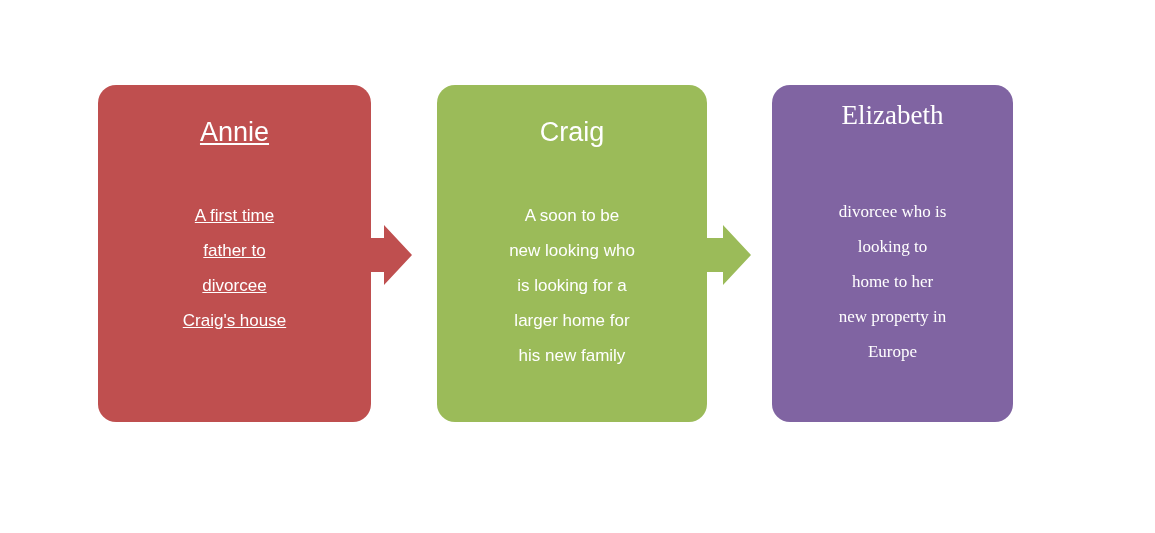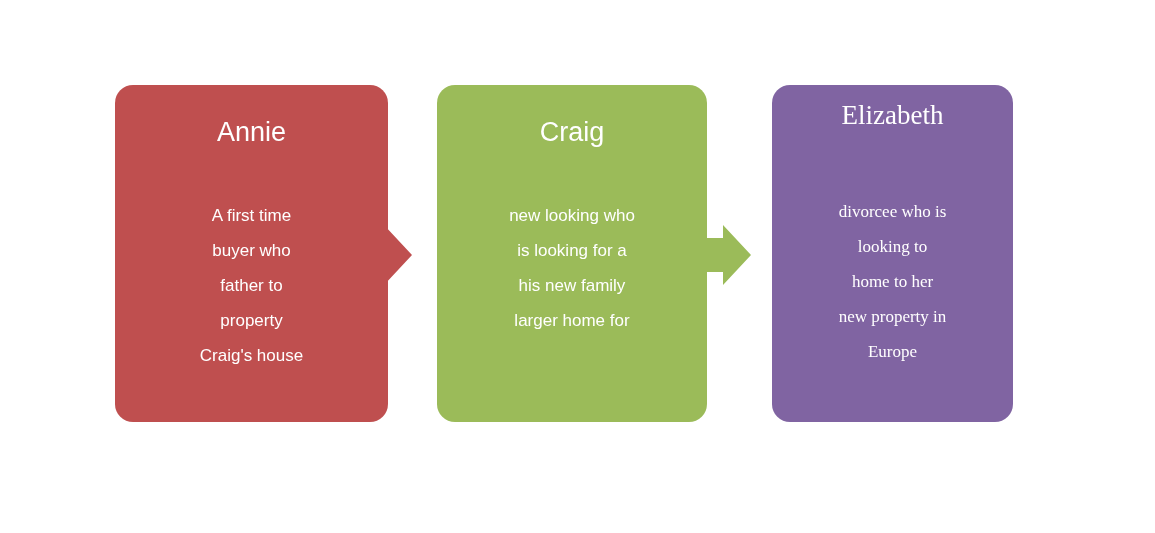--- a/index.html
+++ b/index.html
@@ -26,21 +26,21 @@
     height: 337px;
     border-radius: 18px;
     display: flex;
     flex-direction: column;
     align-items: center;
     color: #ffffff;
     padding: 0 8px;
     overflow: hidden;
   }
 
-  .card-annie     { left: 115px;  width: 273px; background: #BF4F4F; }
+  .card-annie     { left: 98px;  width: 273px; background: #BF4F4F; text-decoration: underline; }
   .card-craig     { left: 437px; width: 270px; background: #9BBB59; }
   .card-elizabeth { left: 772px; width: 241px; background: #8064A2; font-family: Liberation Serif, serif; }
 
   .card-title {
     font-size: 27px;
     line-height: 34px;
     font-weight: 400;
     text-align: center;
     white-space: nowrap;
     color: #ffffff;
@@ -78,40 +78,40 @@
 </style>
 </head>
 <body>
 
 <div id="diagram-canvas" style="background: rgb(255, 255, 255);">
 
   <div class="persona-card card-annie" style="background: rgb(191, 79, 79); color: rgb(255, 255, 255);">
     <div class="card-title">Annie</div>
     <div class="card-body">
       <div>A first time</div>
-      <div>buyer who</div>
       <div>father to</div>
-      <div>property</div>
+      <div>divorcee</div>
       <div>Craig's house</div>
     </div>
   </div>
 
   <div class="flow-arrow arrow-one">
     <svg viewBox="0 0 54 60" preserveAspectRatio="none">
       <polygon points="0,13 26,13 26,0 54,30 26,60 26,47 0,47" fill="#BF4F4F"></polygon>
     </svg>
   </div>
 
   <div class="persona-card card-craig" style="background: rgb(155, 187, 89); color: rgb(255, 255, 255);">
     <div class="card-title">Craig</div>
     <div class="card-body">
+      <div>A soon to be</div>
       <div>new looking who</div>
       <div>is looking for a</div>
+      <div>larger home for</div>
       <div>his new family</div>
-      <div>larger home for</div>
     </div>
   </div>
 
   <div class="flow-arrow arrow-two">
     <svg viewBox="0 0 54 60" preserveAspectRatio="none">
       <polygon points="0,13 26,13 26,0 54,30 26,60 26,47 0,47" fill="#9BBB59"></polygon>
     </svg>
   </div>
 
   <div class="persona-card card-elizabeth" style="background: rgb(128, 100, 162); color: rgb(255, 255, 255);">

